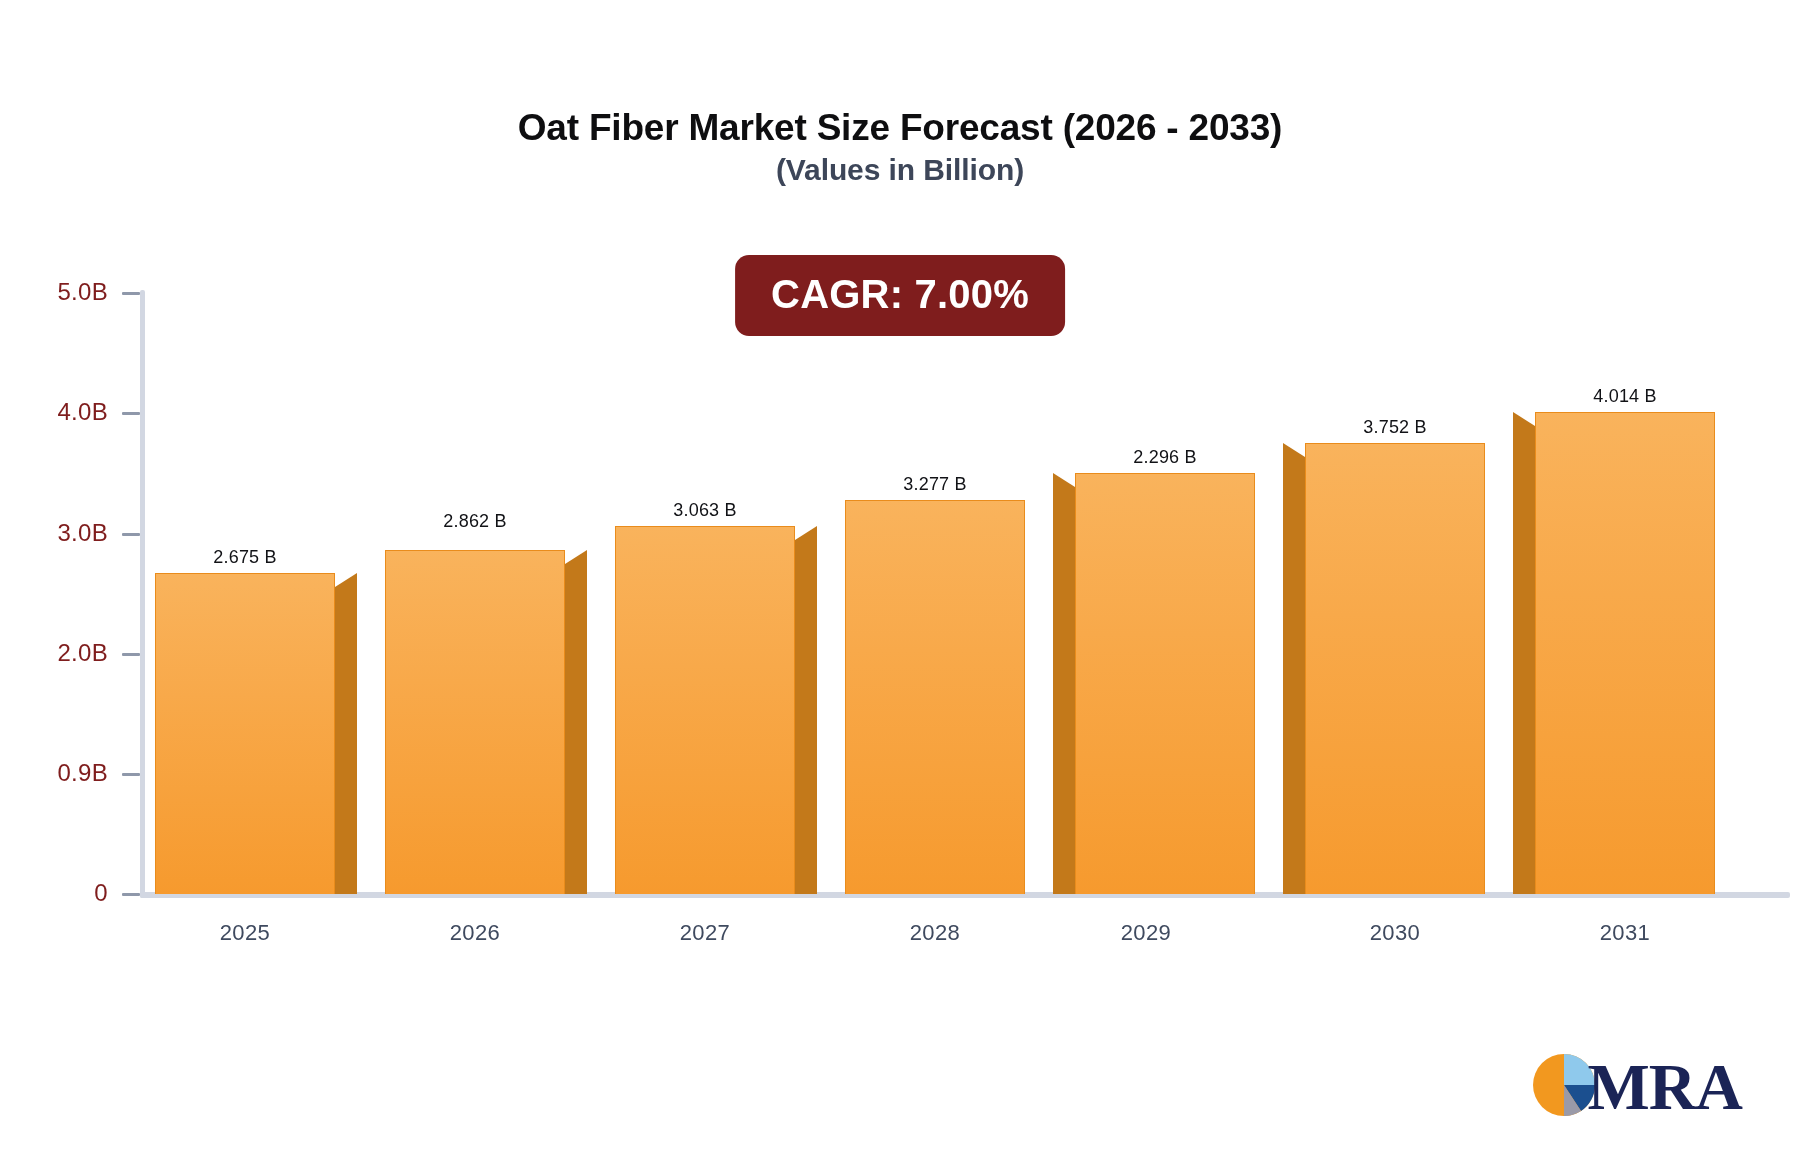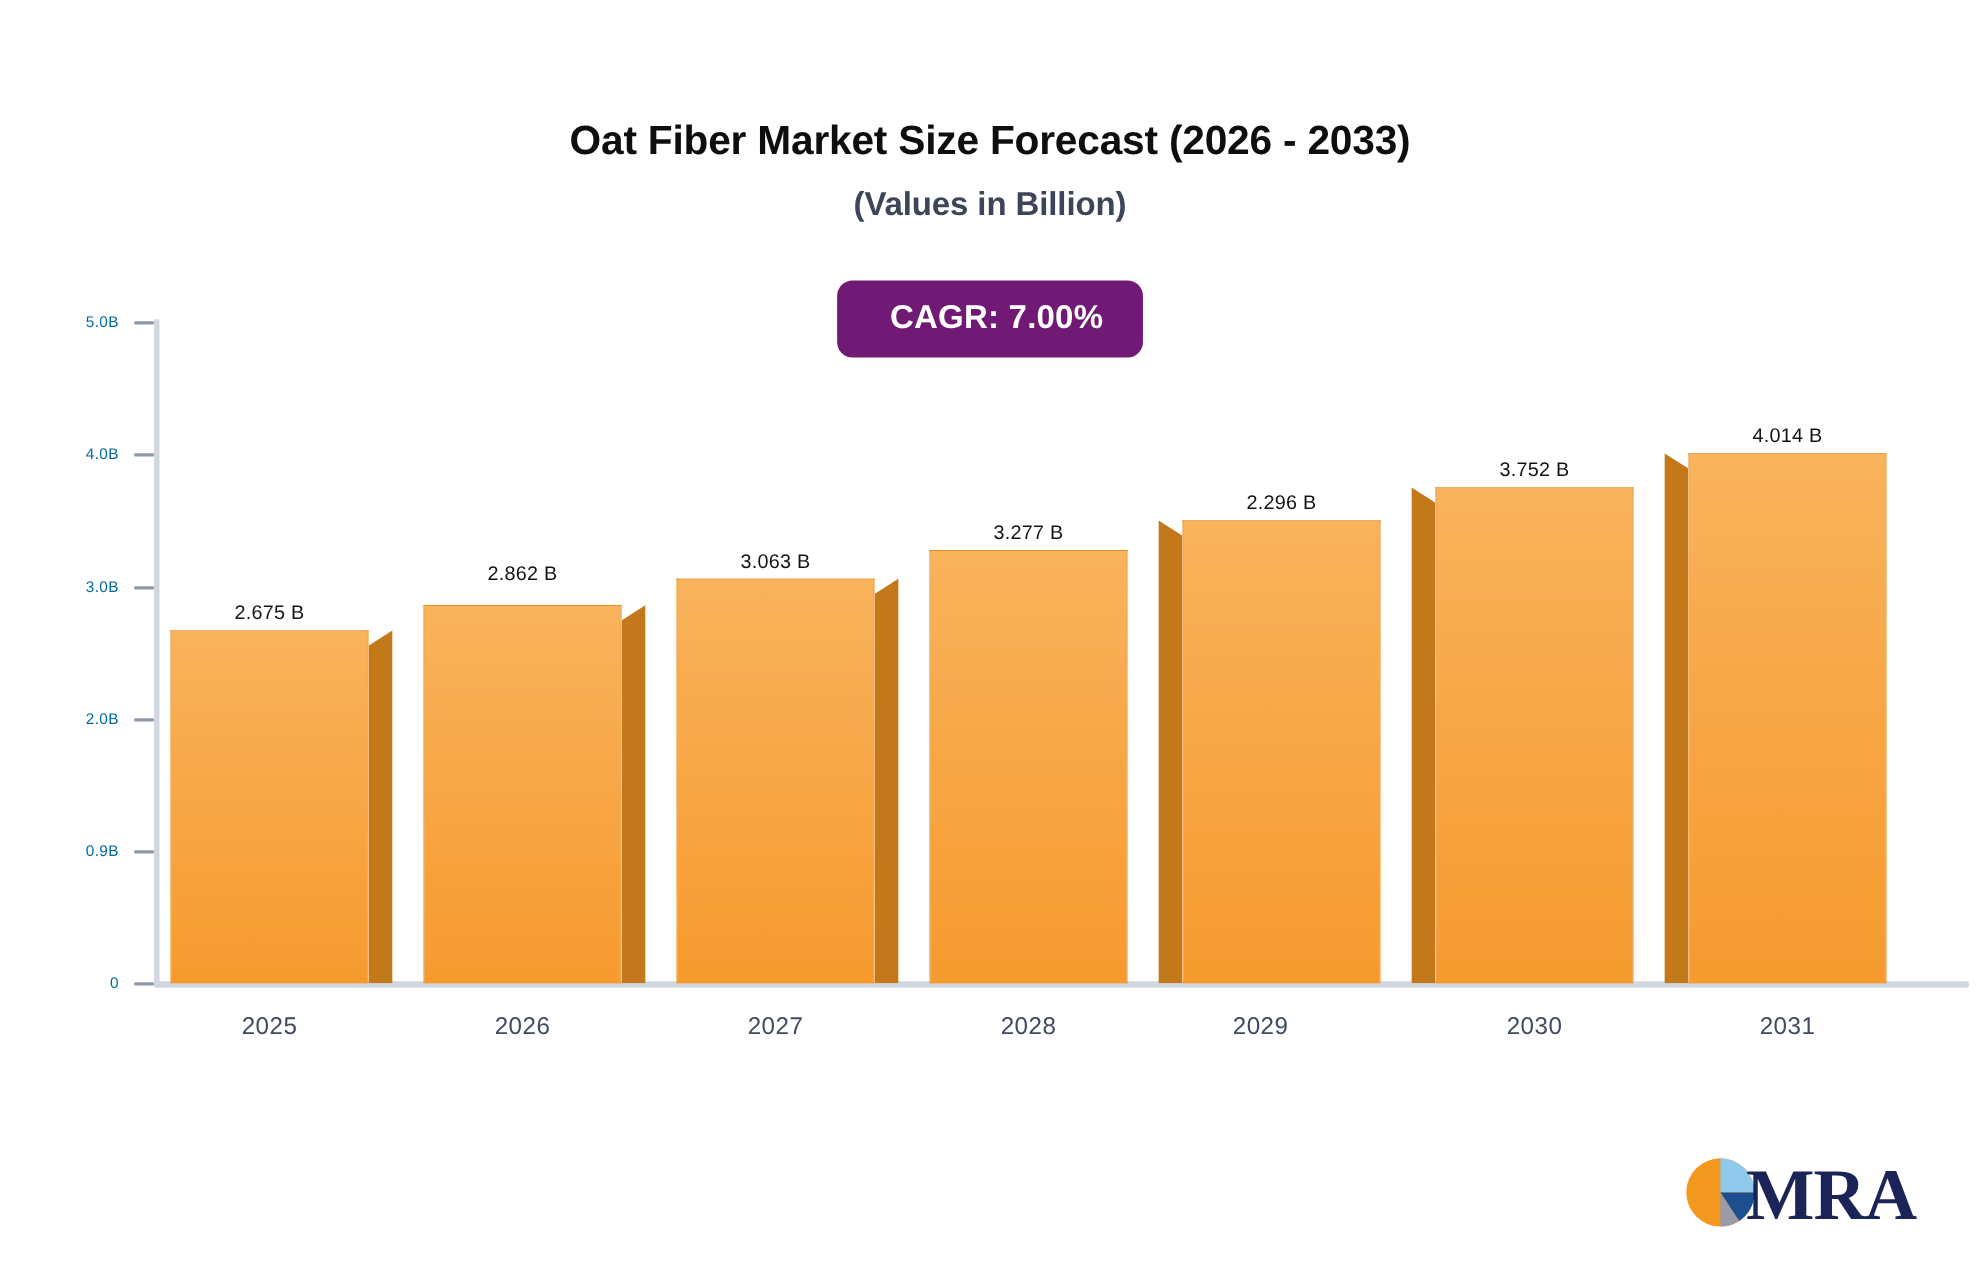--- a/index.html
+++ b/index.html
@@ -28,38 +28,38 @@
     text-align: center;
   }
   .chart-title {
     font-size: 37px;
     font-weight: bold;
     color: #0e0e10;
     letter-spacing: -0.2px;
     line-height: 1.1;
   }
   .chart-subtitle {
-    margin-top: 20px;
+    margin-top: 4px;
     font-size: 30px;
     font-weight: bold;
     color: #3d4659;
     letter-spacing: -0.1px;
   }
 
   
   .cagr-badge {
     position: absolute;
     top: 255px;
     left: 50%;
     transform: translateX(-50%);
-    background: #701a75;
+    background: #7f1d1d;
     color: #ffffff;
-    font-size: 30px;
+    font-size: 40px;
     font-weight: bold;
-    padding: 17px 36px 19px 48px;
+    padding: 17px 36px 19px 36px;
     border-radius: 14px;
     white-space: nowrap;
     letter-spacing: 0.2px;
   }
 
   
   
   .plot {
     position: absolute;
     left: 0;
@@ -90,22 +90,22 @@
   .y-tick {
     position: absolute;
     right: 1660px;
     display: flex;
     align-items: center;
     justify-content: flex-end;
     width: 140px;
     height: 0;
   }
   .y-tick .tick-label {
-    font-size: 14px;
-    color: #0369a1;
+    font-size: 24px;
+    color: #7f1d1d;
     letter-spacing: 0.3px;
     white-space: nowrap;
     transform: translateY(-1px);
   }
   .y-tick .tick-mark {
     display: inline-block;
     width: 18px;
     height: 3px;
     background: #8f98aa;
     margin-left: 14px;

